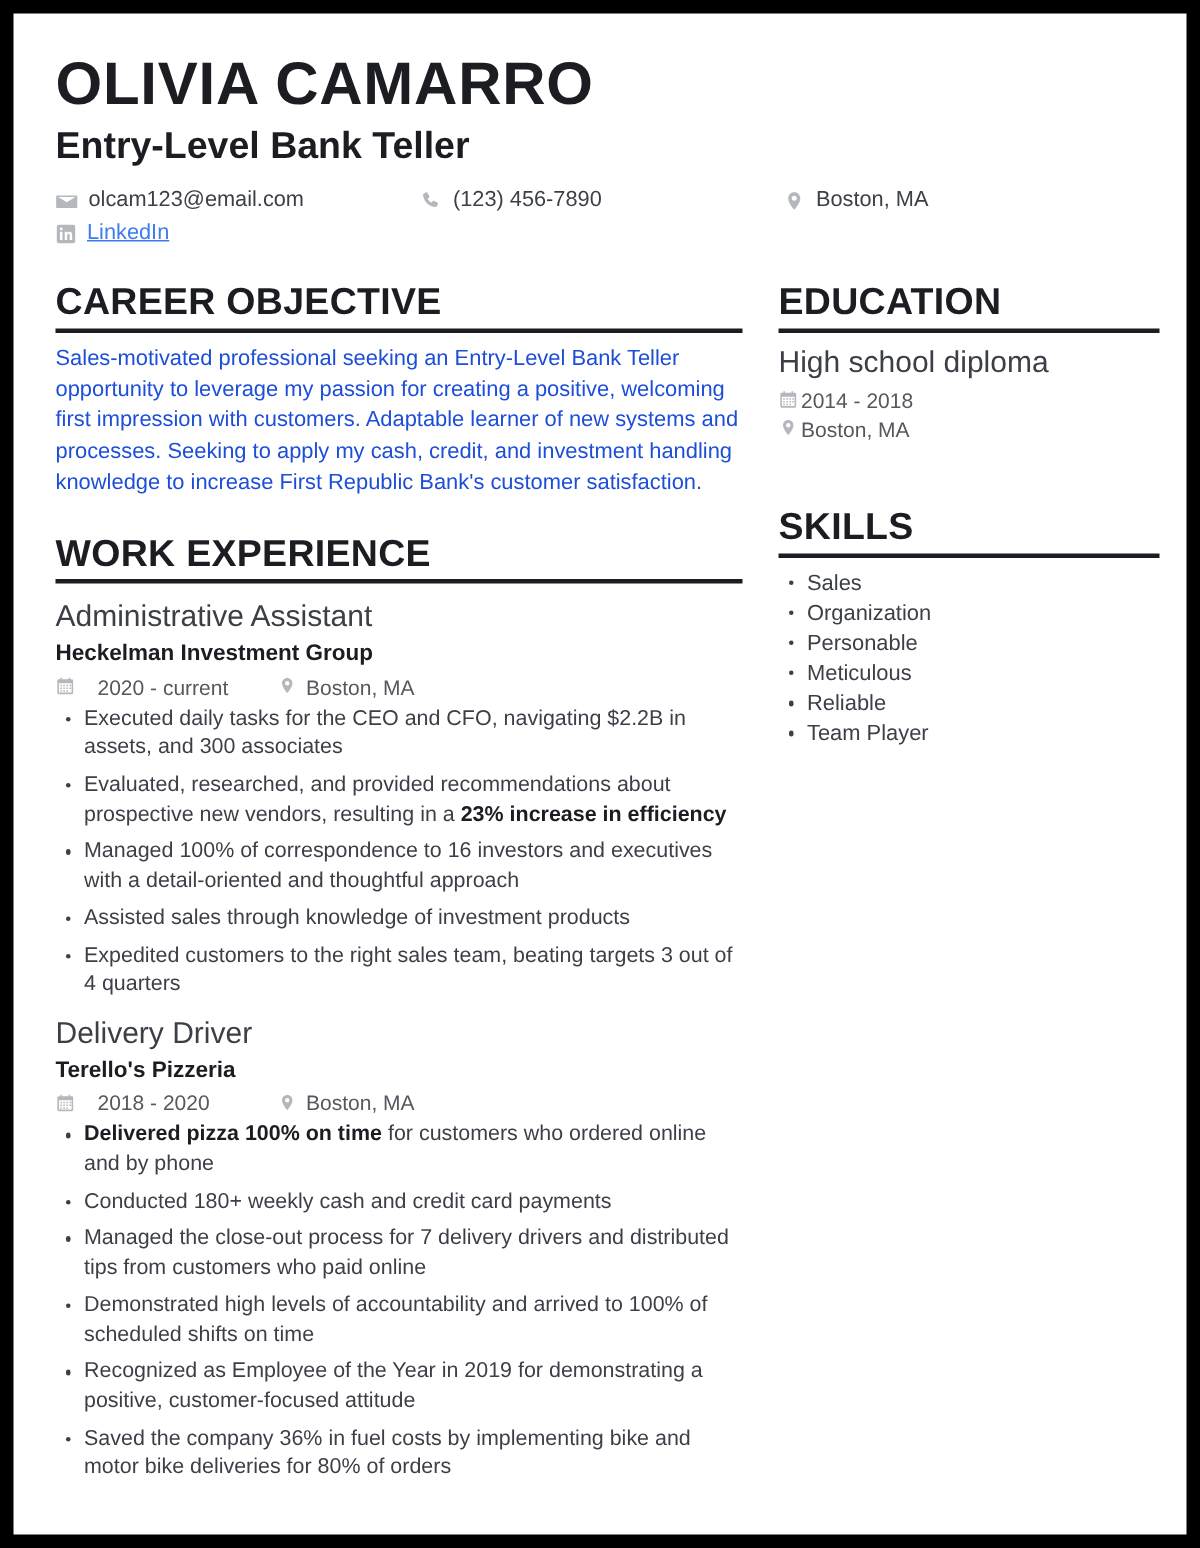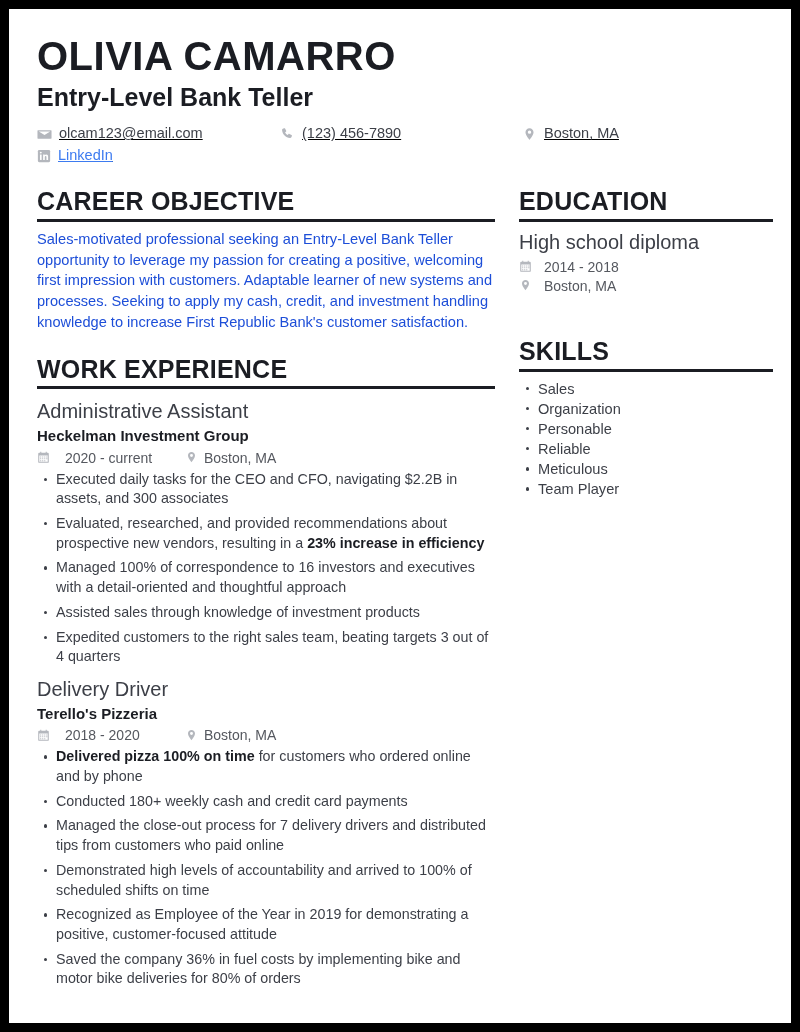--- a/index.html
+++ b/index.html
@@ -40,21 +40,20 @@
     color: #1b1d23;
     line-height: 1.2;
     margin-top: 4px;
   }
 
   .contact-rows { margin-top: 11px; }
   .contact-line {
     display: flex;
     align-items: flex-end;
     min-height: 22px;
-    text-decoration: underline;
   }
   .contact-item {
     display: flex;
     align-items: center;
     gap: 7px;
     font-size: 14.5px;
     color: #3c3f47;
     line-height: 1.5;
   }
   .ci-email { width: 243px; }
@@ -172,21 +171,21 @@
   .edu-school {
     font-size: 15.5px;
     font-weight: 700;
     color: #1b1d23;
     line-height: 1.35;
     margin-top: 2px;
   }
   .edu-meta {
     display: flex;
     align-items: center;
-    gap: 12px;
+    gap: 2px;
     font-size: 14px;
     color: #55585f;
     margin-top: 3px;
   }
 
   .sec-skills { margin-top: 43px; }
 
   ul.skills {
     list-style: none;
     margin-top: 7px;
@@ -367,22 +366,22 @@
           </div>
         </div>
 
         <div class="sec sec-skills">
           <div class="sec-head">SKILLS</div>
           <div class="sec-rule"></div>
           <ul class="skills" id="skills-container">
               <li>Sales</li>
               <li>Organization</li>
               <li>Personable</li>
+              <li>Meticulous</li>
               <li>Reliable</li>
-              <li>Meticulous</li>
               <li>Team Player</li>
             </ul>
         </div>
 
       </div>
     </div>
 
   </div>
 </div>
 

